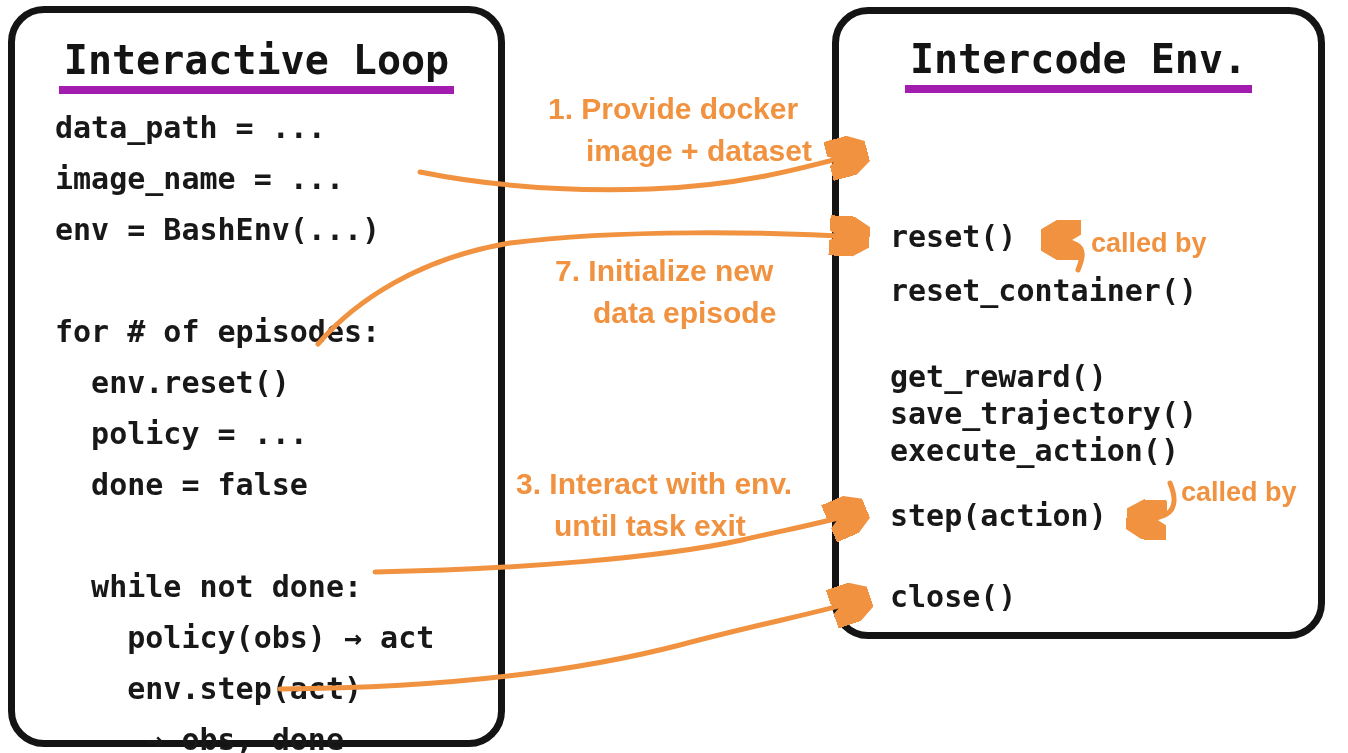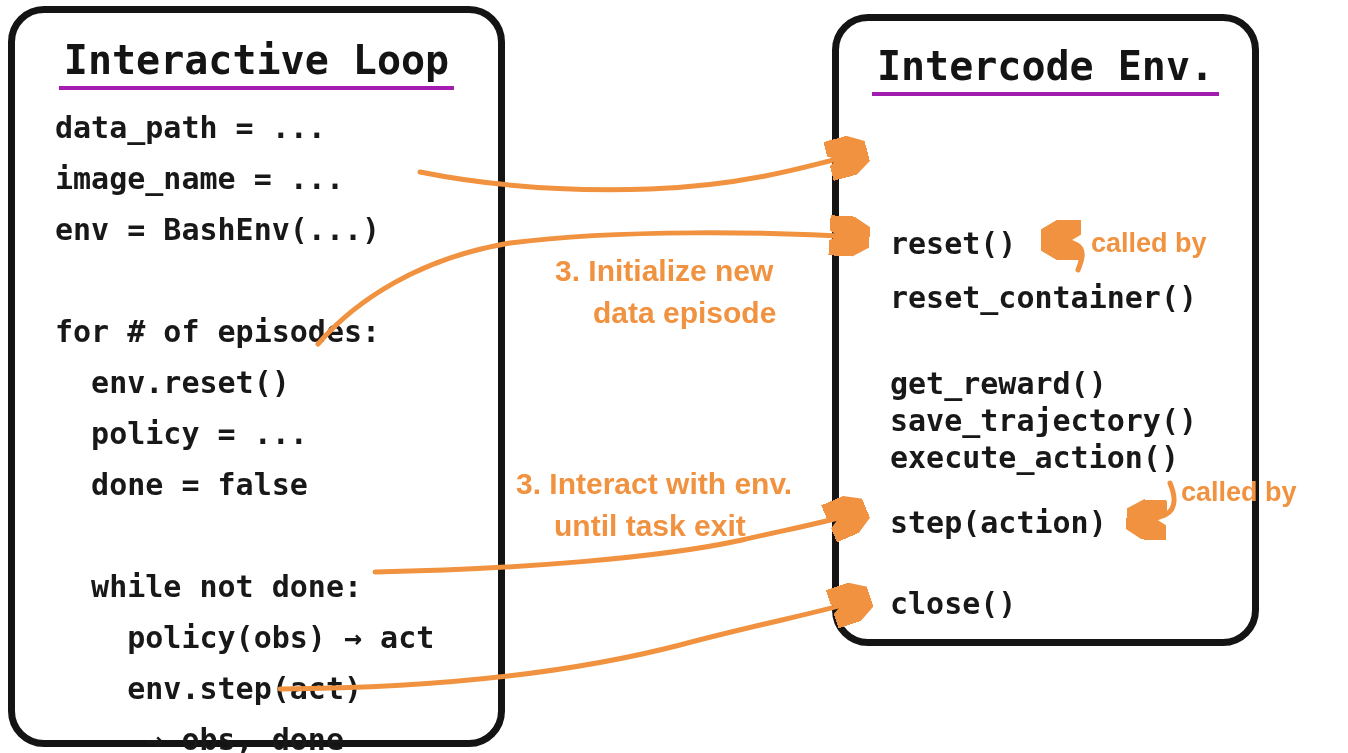--- a/index.html
+++ b/index.html
@@ -7,28 +7,28 @@
   #stage {
     position:relative; width:1348px; height:753px;
     background:#ffffff; overflow:hidden;
     font-family:"DejaVu Sans Mono", monospace;
   }
   .box {
     position:absolute; background:#ffffff;
     border:7px solid #141414; border-radius:36px;
   }
   #left-box  { left:8px;   top:6px; width:497px; height:741px; }
-  #right-box { left:832px; top:14px; width:427px; height:632px; }
+  #right-box { left:832px; top:7px; width:493px; height:632px; }
   .box-title {
     text-align:center; font-weight:bold; font-size:40px;
     color:#141414; letter-spacing:0;
   }
   #left-box  .box-title { margin-top:24px; }
   #right-box .box-title { margin-top:22px; }
-  .box-title span { border-bottom:4px solid #a21caf; padding:0 5px 3px 5px;margin-top:16px; }
+  .box-title span { border-bottom:8px solid #a21caf; padding:0 5px 3px 5px;margin-top:16px; }
   .code {
     position:absolute; left:40px; top:89px;
     font-family:"DejaVu Sans Mono", monospace; font-weight:bold;
     font-size:30px; line-height:51px; color:#181818; white-space:pre;
   }
   .method {
     position:absolute; left:51px;
     font-family:"DejaVu Sans Mono", monospace; font-weight:bold;
     font-size:30px; line-height:40px; color:#181818; white-space:pre;
   }
@@ -80,22 +80,26 @@
     </div>
     <div class="method" style="top:203px">reset()</div>
     <div class="method" style="top:257px">reset_container()</div>
     <div class="method" style="top:343px">get_reward()</div>
     <div class="method" style="top:380px">save_trajectory()</div>
     <div class="method" style="top:417px">execute_action()</div>
     <div class="method" style="top:482px">step(action)</div>
     <div class="method" style="top:563px">close()</div>
   </div>
 
+  <div class="ann" style="left:548px; top:88px">
+    <span class="l1">1. Provide docker</span>
+    <span class="l2">image + dataset</span>
+  </div>
   <div class="ann" style="left:555px; top:250px">
-    <span class="l1">3. Initialize new</span>
+    <span class="l1">7. Initialize new</span>
     <span class="l2">data episode</span>
   </div>
   <div class="ann" style="left:516px; top:463px">
     <span class="l1">3. Interact with env.</span>
     <span class="l2">until task exit</span>
   </div>
 
   <div class="called-by" style="left:1091px; top:229px">called by</div>
   <div class="called-by" style="left:1181px; top:478px">called by</div>
 

